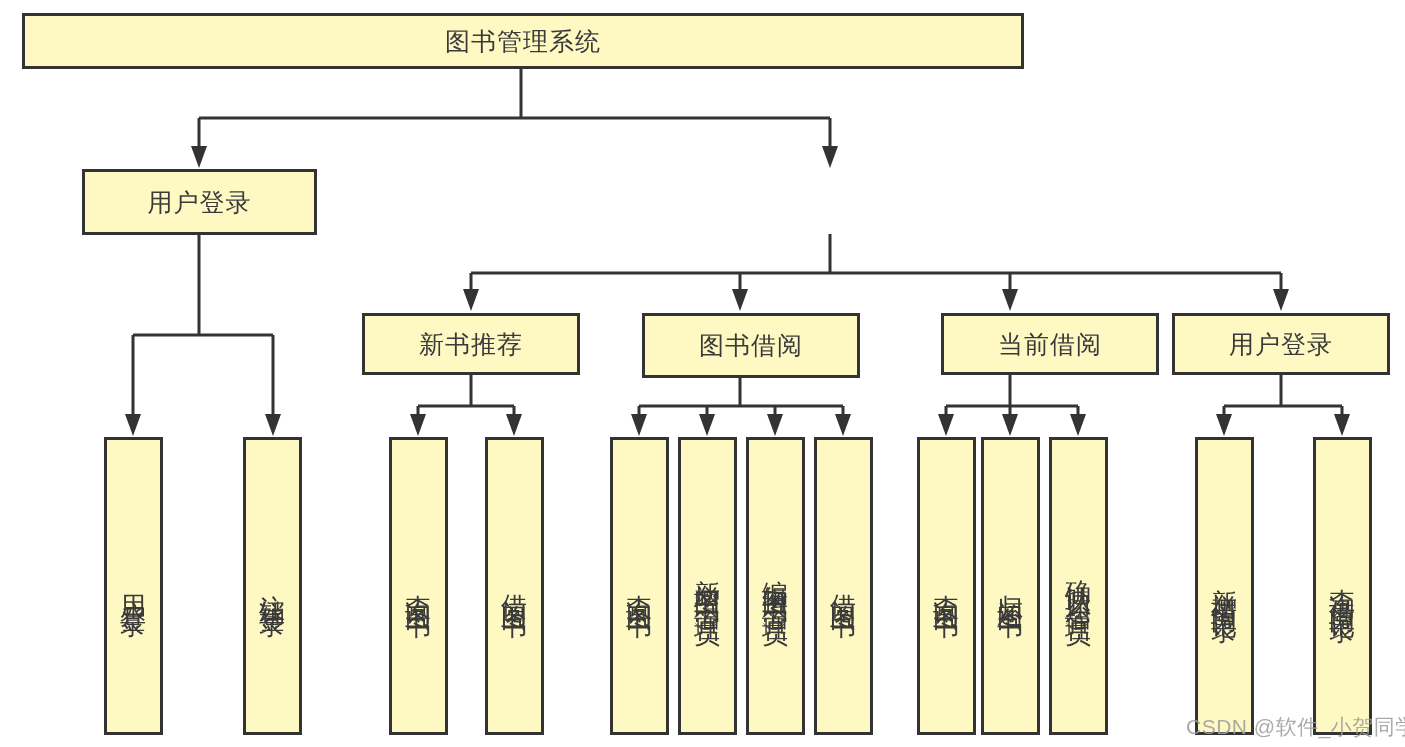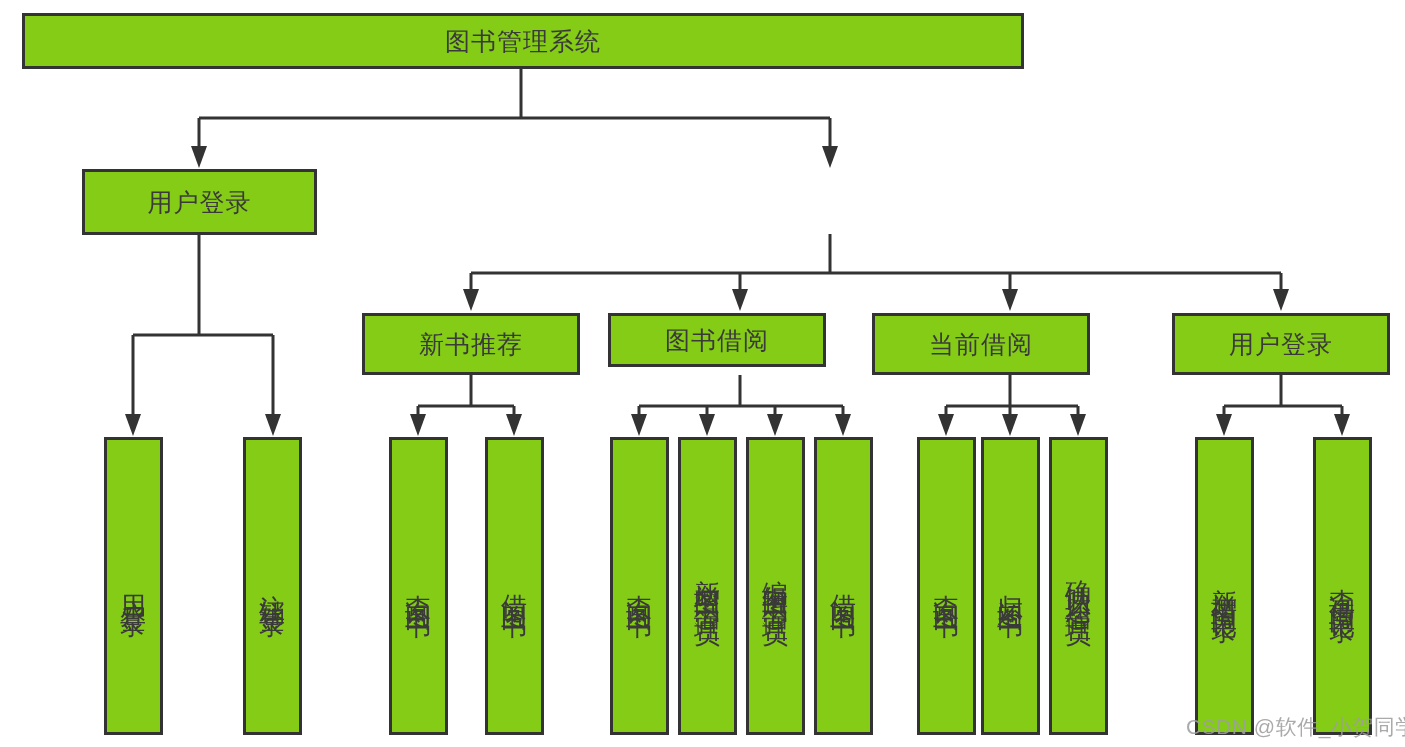--- a/index.html
+++ b/index.html
@@ -17,21 +17,21 @@
   }
   .connectors {
     position: absolute;
     left: 0;
     top: 0;
     z-index: 0;
   }
   .node {
     position: absolute;
     box-sizing: border-box;
-    background: #84cc16;
+    background: #fef9c3;
     border: 3px solid #333333;
     display: flex;
     align-items: center;
     justify-content: center;
     z-index: 1;
     color: #3a3a3a;
   }
   .hbox span {
     font-size: 25px;
     letter-spacing: 1px;
@@ -105,24 +105,24 @@
     <span>图书管理系统</span>
   </div>
 
   <div class="node hbox" style="left:82px; top:169px; width:235px; height:66px;">
     <span>用户登录</span>
   </div>
 
   <div class="node hbox" style="left:362px; top:313px; width:218px; height:62px;align-items:center;">
     <span>新书推荐</span>
   </div>
-  <div class="node hbox" style="left:608px; top:313px; width:218px; height:54px;font-family:Liberation Mono, monospace;">
+  <div class="node hbox" style="left:642px; top:313px; width:218px; height:65px;font-family:Liberation Mono, monospace;">
     <span>图书借阅</span>
   </div>
-  <div class="node hbox" style="left:872px; top:313px; width:218px; height:62px;">
+  <div class="node hbox" style="left:941px; top:313px; width:218px; height:62px;">
     <span>当前借阅</span>
   </div>
   <div class="node hbox" style="left:1172px; top:313px; width:218px; height:62px;">
     <span>用户登录</span>
   </div>
 
   <div class="node vbox" style="left:104px; top:437px; width:59px; height:298px;">
     <span>用户登录</span>
   </div>
   <div class="node vbox" style="left:243px; top:437px; width:59px; height:298px;">

